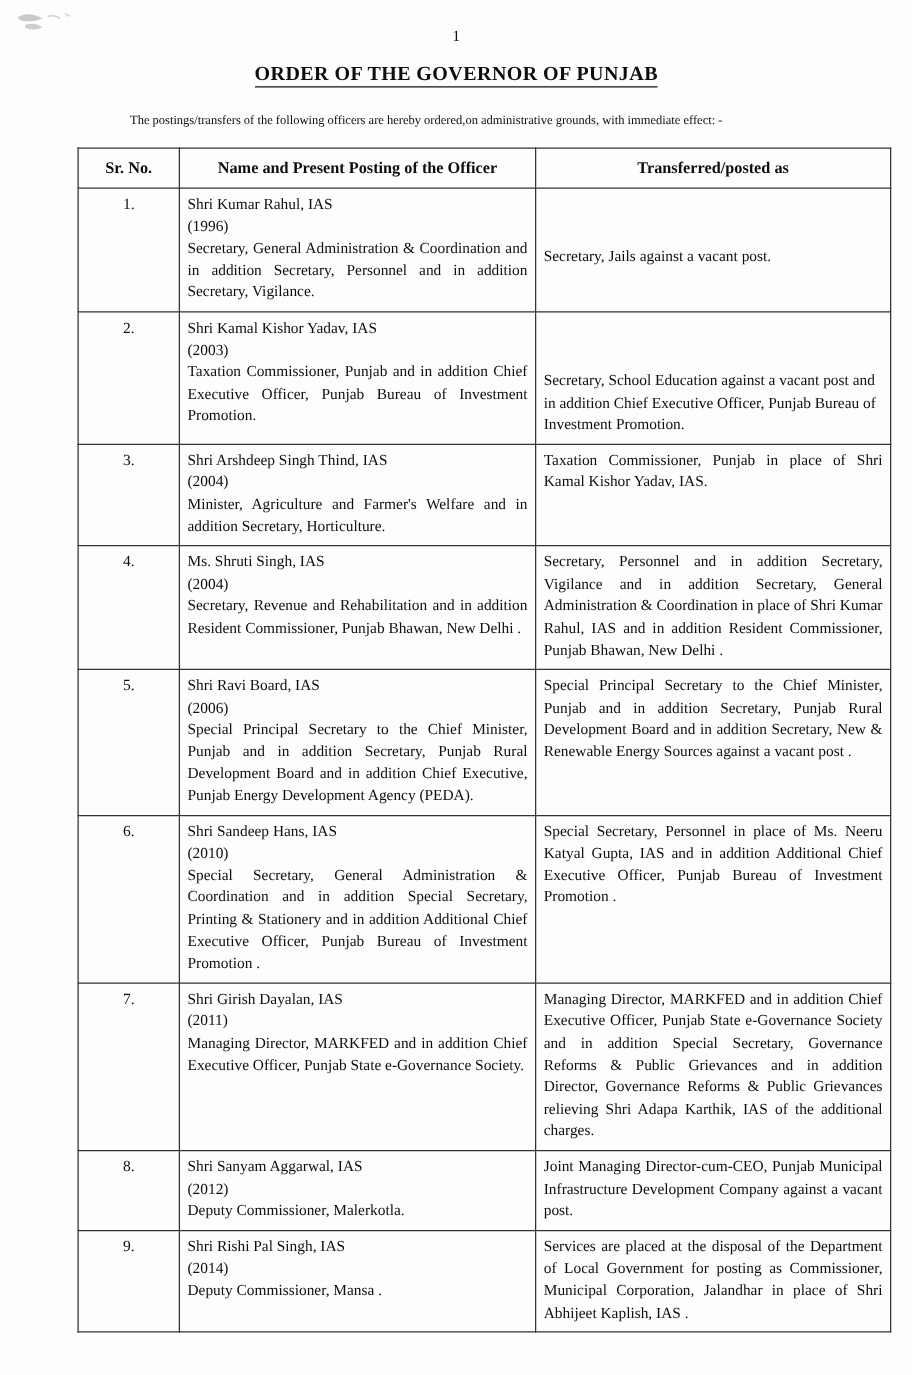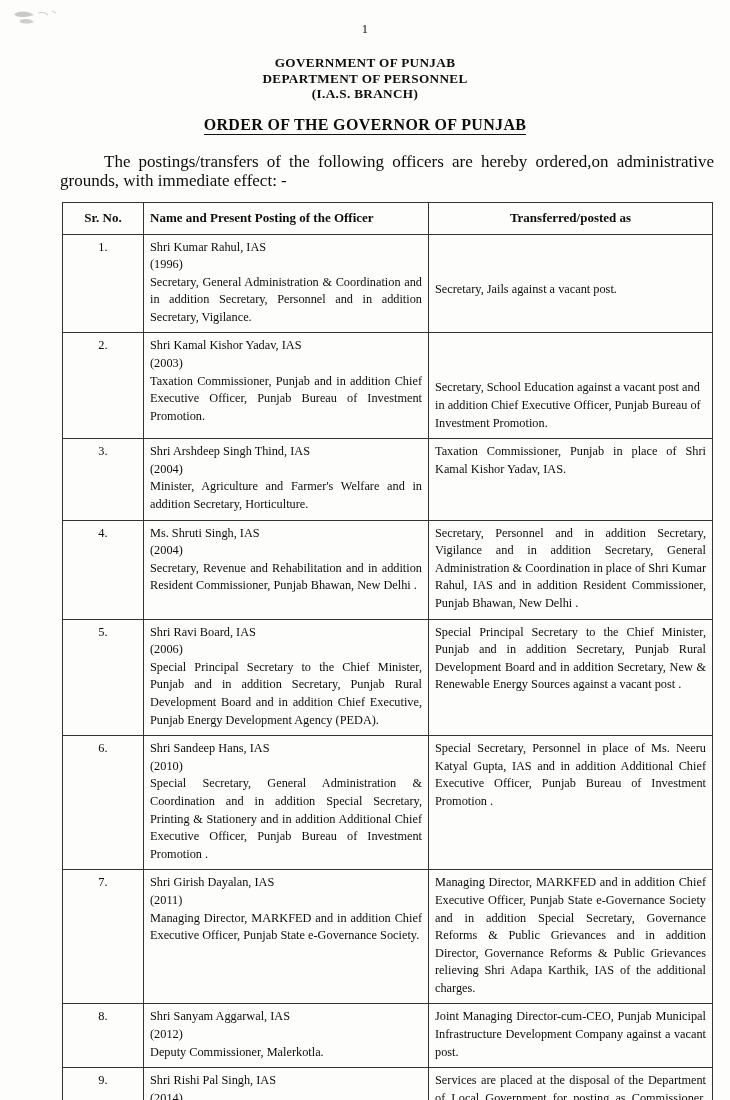--- a/index.html
+++ b/index.html
@@ -53,21 +53,21 @@
     display: inline-block;
     font-weight: bold;
     font-size: 16px;
     letter-spacing: 0.35px;
     border-bottom: 1.6px solid #111;
     padding-bottom: 0px;
   }
   .intro {
     margin: 17px 16px 0 60px;
     width: 654px;
-    font-size: 17px;
+    font-size: 10px;
     line-height: 19px;
     text-align: justify;
     text-justify: inter-word;
     text-indent: 44px;
   }
   .table-wrap {
     margin: 12px 0 0 62px;
     width: 651px;
   }
   table.orders {
@@ -96,21 +96,21 @@
   }
   td.col-sr {
     padding-top: 6px;
     font-size: 12.4px;
   }
   th.col-name, td.col-name {
     width: 272px;
   }
   th.col-sr, th.col-name { text-align: left; }
   th.col-sr { text-align: center; }
-  th.col-name { padding-left: 8px; }
+  th.col-name { padding-left: 8px; text-align: center; }
   th.col-to { padding-left: 8px; }
   td.col-name { padding-left: 8px; }
   td.col-to { padding-left: 8px; }
   .cell-line {
     display: block;
   }
   .cell-para {
     display: block;
     text-align: justify;
     text-justify: inter-word;
@@ -124,25 +124,20 @@
 
   <svg class="scan-smudge" viewBox="0 0 58 26" xmlns="http://www.w3.org/2000/svg">
     <path d="M2 6 C8 2, 16 3, 22 7 C16 9, 9 10, 4 8 Z" fill="#555"></path>
     <path d="M8 12 C13 10, 19 11, 22 14 C17 16, 11 16, 8 14 Z" fill="#666"></path>
     <path d="M26 5 C30 4, 34 5, 36 7" stroke="#666" stroke-width="1.2" fill="none"></path>
     <path d="M40 3 L44 5" stroke="#777" stroke-width="1.2" fill="none"></path>
   </svg>
 
   <div class="page-number">1</div>
 
-  <div class="masthead">
-    <div class="line">GOVERNMENT OF PUNJAB</div>
-    <div class="line">DEPARTMENT OF PERSONNEL</div>
-    <div class="line">(I.A.S. BRANCH)</div>
-  </div>
 
   <div class="order-title-wrap">
     <span class="order-title">ORDER OF THE GOVERNOR OF PUNJAB</span>
   </div>
 
   <p class="intro">The postings/transfers of the following officers are hereby ordered,on administrative grounds, with immediate effect: -</p>
 
   <div class="table-wrap">
     <table class="orders">
       <thead>

